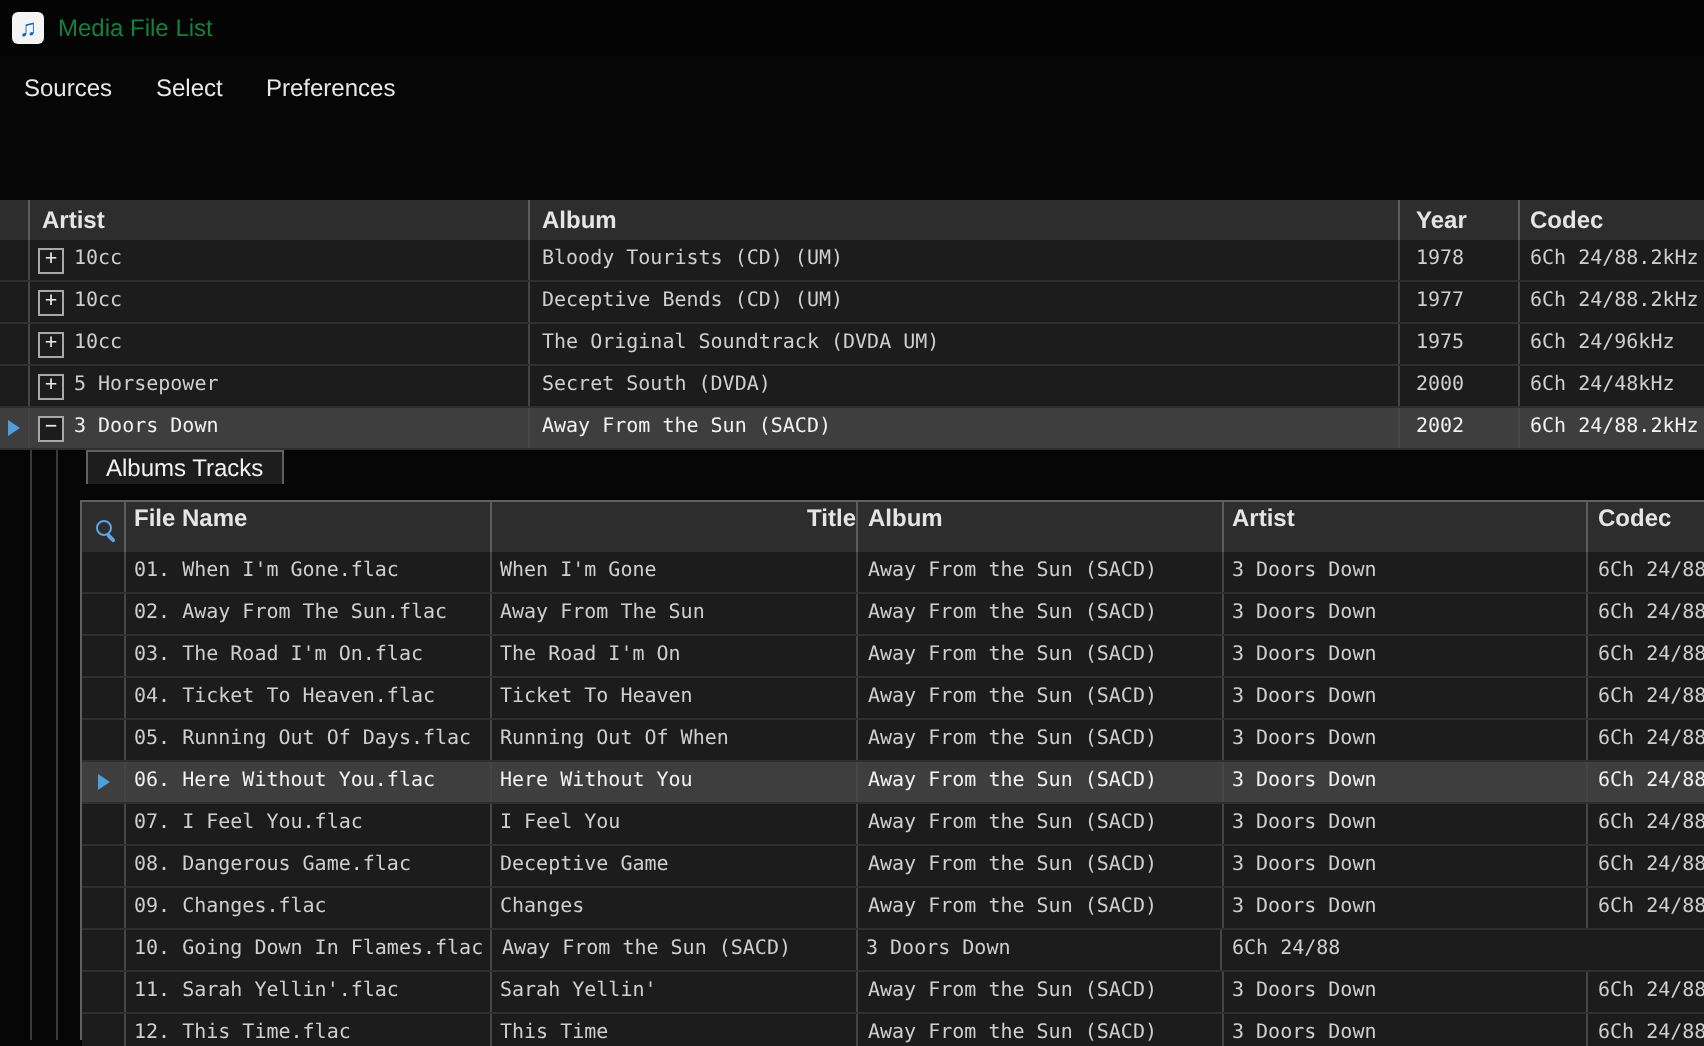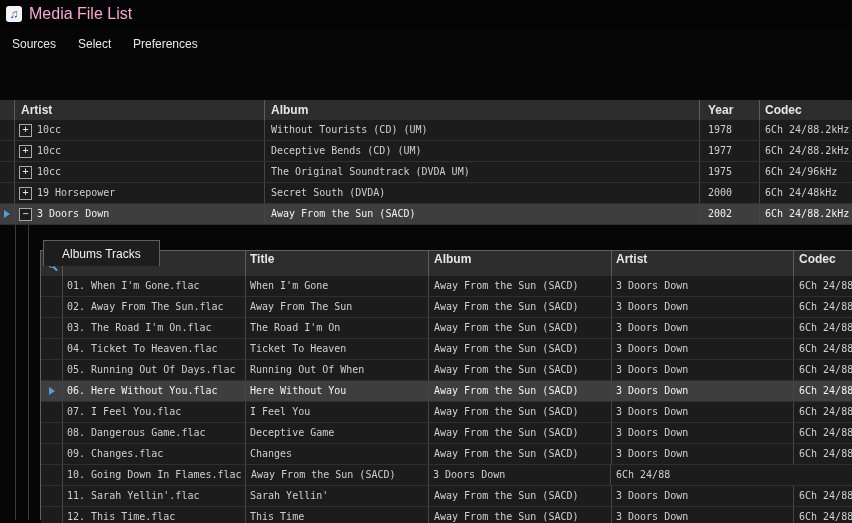--- a/index.html
+++ b/index.html
@@ -20,21 +20,21 @@
   }
   *{margin:0;padding:0;box-sizing:border-box;}
   html,body{width:852px;height:523px;overflow:hidden;}
   body{background:var(--page-bg);font-family:"Liberation Sans",sans-serif;color:var(--txt);position:relative;}
   .abs{position:absolute;}
   .mono{font-family:"DejaVu Sans Mono",monospace;font-size:10px;color:var(--mono-txt);}
 
   
   .titlebar{left:0;top:0;width:852px;height:28px;display:flex;align-items:center;padding-left:6px;gap:7px;background:#040404;}
   .app-icon{width:16px;height:16px;background:#f4f4f4;border-radius:3px;display:flex;align-items:center;justify-content:center;color:#1565c0;font-size:12px;line-height:1;}
-  .title-text{font-size:16px;color:#f9a8d4;}
+  .title-text{font-size:12px;color:#15803d;}
 
   
   .menubar{left:0;top:28px;width:852px;height:32px;}
   .menu-item{position:absolute;top:0;height:32px;display:flex;align-items:center;font-size:12px;color:#e8e8e8;cursor:default;}
 
   
   .toolbar{left:0;top:60px;width:852px;height:40px;}
   .tb-label{position:absolute;font-size:12px;color:#e4e4e4;}
   .combo{position:absolute;left:77px;top:71px;width:110px;height:23px;background:var(--ctl-bg);border:1px solid #7d7d7d;display:flex;align-items:center;padding-left:7px;font-size:12px;color:#f0f0f0;}
   .combo-arrow{position:absolute;right:7px;top:9px;width:0;height:0;border-left:4px solid transparent;border-right:4px solid transparent;border-top:5px solid #cfcfcf;}
@@ -60,26 +60,26 @@
   .albums-grid{left:0;top:100px;width:852px;height:125px;background:var(--grid-bg);}
   .a-gut{width:15px;}
   .a-artist{width:250px;}
   .a-album{width:435px;padding-left:6px;}
   .a-year{width:60px;padding-left:8px;}
   .a-codec{width:92px;padding-left:5px;}
   .hcell.a-artist{padding-left:6px;}
 
   
   .indent-line{width:1px;top:225px;height:295px;background:#3a3a3a;}
-  .tab{left:43px;top:225px;height:26px;padding:0 18px;background:#1d1d1d;border:1px solid var(--panel-border);border-bottom:none;display:flex;align-items:center;font-size:12px;color:#f2f2f2;z-index:2;margin-top:15px;}
+  .tab{left:43px;top:225px;height:17px;padding:0 9px;background:#1d1d1d;border:1px solid var(--panel-border);border-bottom:none;display:flex;align-items:center;font-size:12px;color:#f2f2f2;z-index:2;}
   .tracks-grid{left:40px;top:250px;width:812px;height:270px;background:var(--grid-bg);border-left:1px solid var(--panel-border);border-top:1px solid var(--panel-border);border-bottom:1px solid var(--panel-border);}
   .tracks-grid .grid-hd .hcell{height:25px;line-height:17px;}
   .t-gut{width:22px;}
   .t-file{width:183px;padding-left:4px;}
-  .t-title{width:183px;padding-left:4px;}
+  .t-title{width:183px;padding-left:4px;text-align:right;}
   .t-album{width:183px;padding-left:5px;}
   .t-artist{width:182px;padding-left:4px;}
   .t-codec{width:59px;padding-left:5px;}
   .hcell.t-gut{display:flex;align-items:center;justify-content:center;}
   .search-icon{position:relative;width:8px;height:8px;border:1px solid #5aa7e8;border-radius:50%;display:inline-block;}
   .search-icon::after{content:"";position:absolute;right:-3px;bottom:-3px;width:5px;height:2px;background:#5aa7e8;transform:rotate(45deg);border-radius:1px;}
 </style>
 </head>
 <body>
 
@@ -134,21 +134,21 @@
     <div class="hcell a-codec last">Codec</div>
   </div>
   <div>
       <div class="grow">
         <div class="cell a-gut gut"></div>
         <div class="cell mono a-artist">
           <span class="xp">+</span>
           <span class="ctxt">10cc</span>
         </div>
         <div class="cell mono a-album">
-          <span class="ctxt">Without Tourists (CD) (UM)</span>
+          <span class="ctxt">Bloody Tourists (CD) (UM)</span>
         </div>
         <div class="cell mono a-year">
           <span class="ctxt">1978</span>
         </div>
         <div class="cell mono a-codec last">
           <span class="ctxt">6Ch 24/88.2kHz</span>
         </div>
       </div>
       <div class="grow">
         <div class="cell a-gut gut"></div>
@@ -179,21 +179,21 @@
           <span class="ctxt">1975</span>
         </div>
         <div class="cell mono a-codec last">
           <span class="ctxt">6Ch 24/96kHz</span>
         </div>
       </div>
       <div class="grow">
         <div class="cell a-gut gut"></div>
         <div class="cell mono a-artist">
           <span class="xp">+</span>
-          <span class="ctxt">19 Horsepower</span>
+          <span class="ctxt">5 Horsepower</span>
         </div>
         <div class="cell mono a-album">
           <span class="ctxt">Secret South (DVDA)</span>
         </div>
         <div class="cell mono a-year">
           <span class="ctxt">2000</span>
         </div>
         <div class="cell mono a-codec last">
           <span class="ctxt">6Ch 24/48kHz</span>
         </div>

